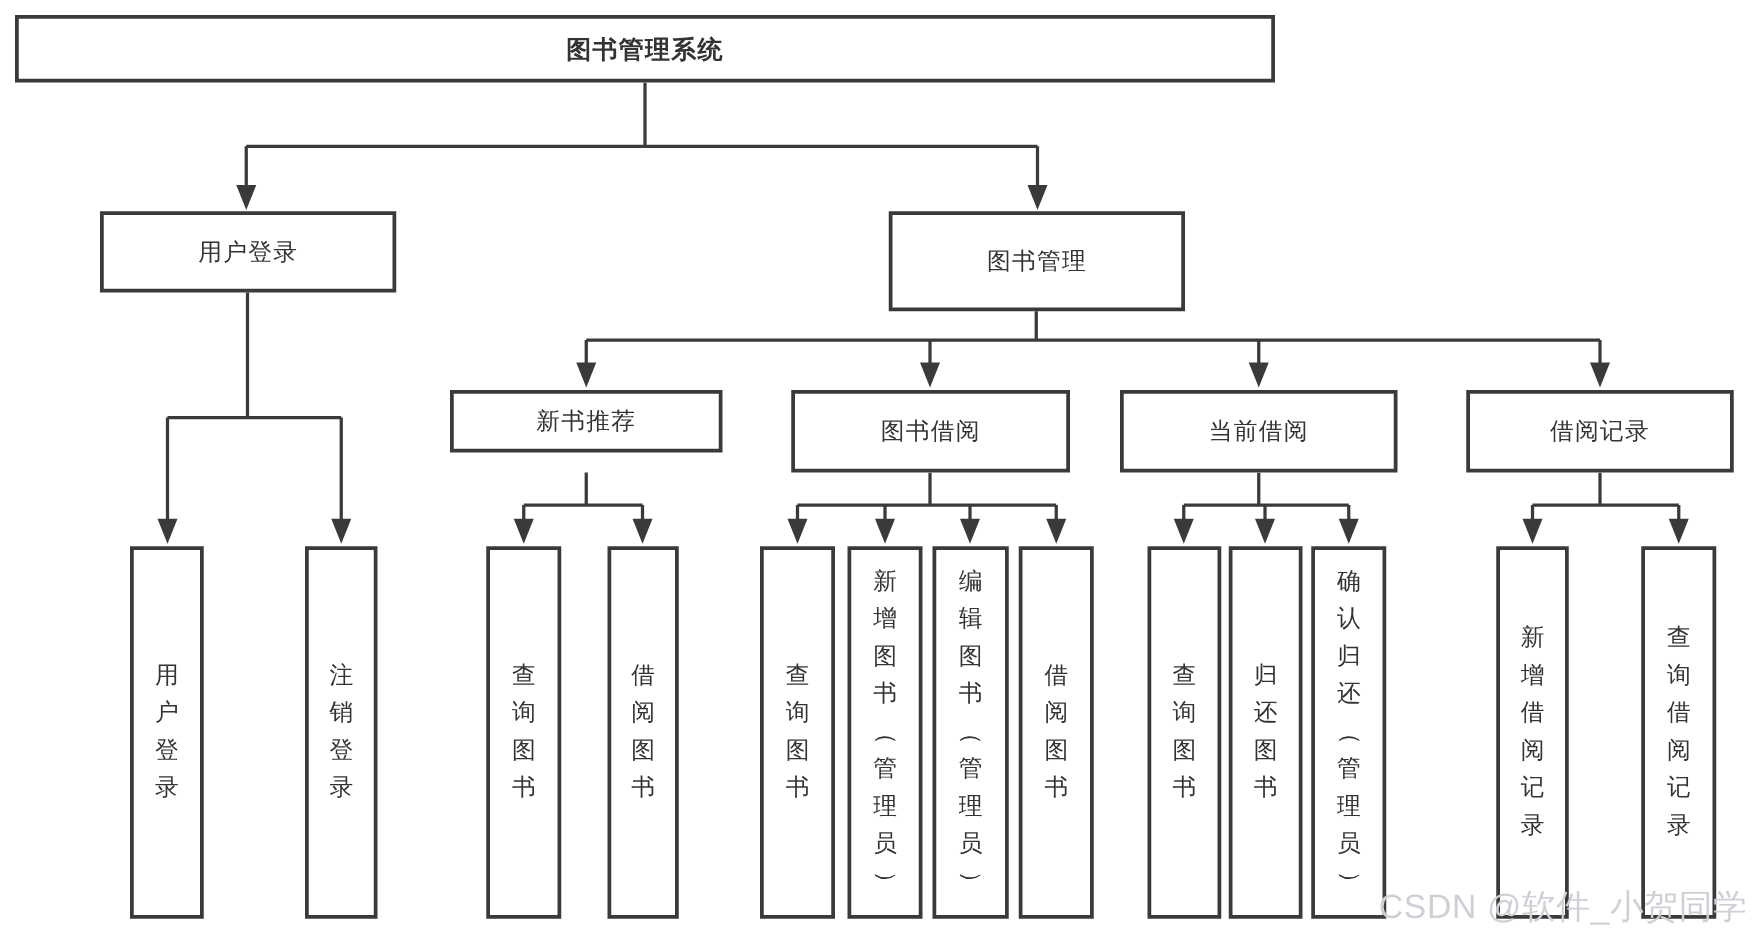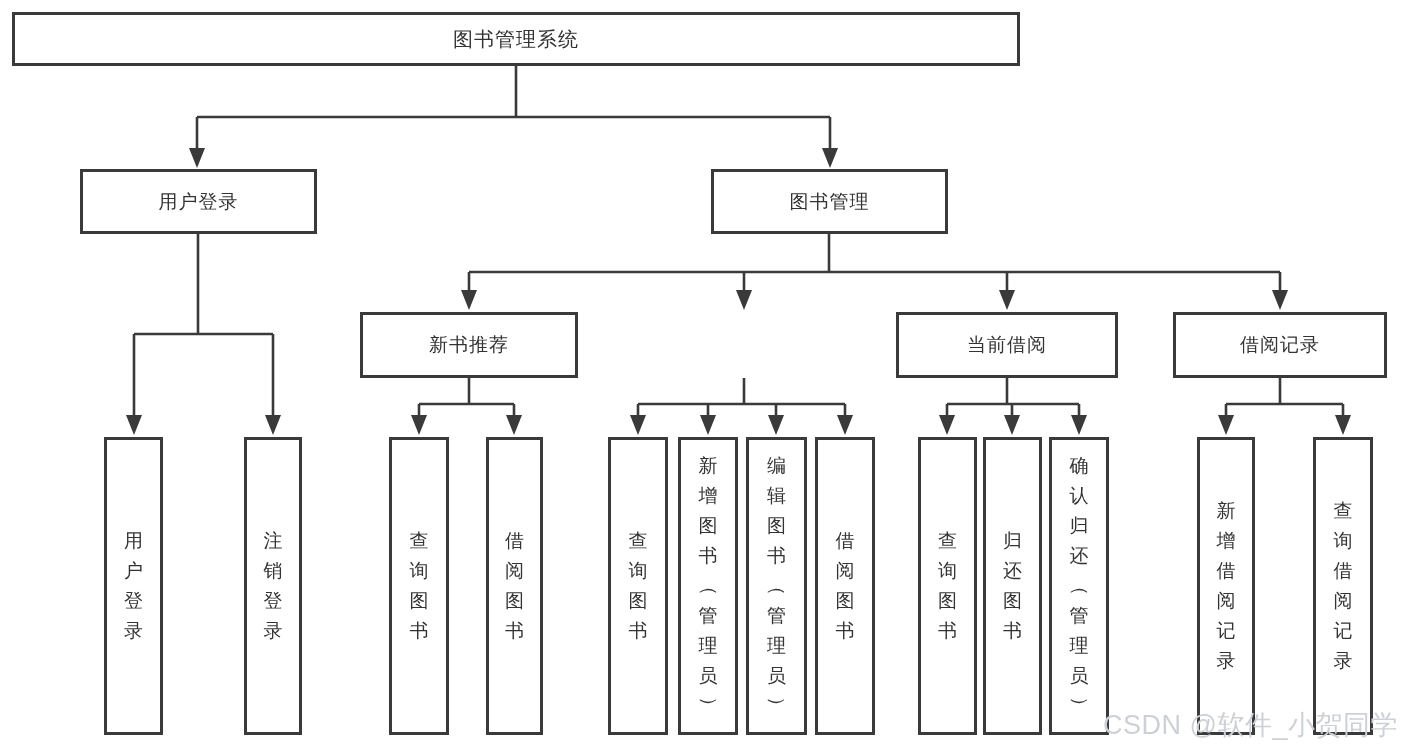--- a/index.html
+++ b/index.html
@@ -86,33 +86,36 @@
     <path class="arr" d="M1071,415 L1087,415 L1079,435 Z"></path>
 
     <path class="ln" d="M1280,378 L1280,404"></path>
     <path class="ln" d="M1226,404 L1343,404"></path>
     <path class="ln" d="M1226,404 L1226,417"></path>
     <path class="arr" d="M1218,415 L1234,415 L1226,435 Z"></path>
     <path class="ln" d="M1343,404 L1343,417"></path>
     <path class="arr" d="M1335,415 L1351,415 L1343,435 Z"></path>
   </svg>
 
-  <div class="node root" style="left:12px;top:12px;width:1008px;height:54px;">
+  <div class="node root" style="left:12px;top:12px;width:1008px;height:54px;font-weight:bold;">
     <span class="hlabel">图书管理系统</span>
   </div>
 
   <div class="node" style="left:80px;top:169px;width:237px;height:65px;text-align:right;">
     <span class="hlabel">用户登录</span>
   </div>
-  <div class="node" style="left:711px;top:169px;width:237px;height:65px;">
+  <div class="node" style="left:711px;top:169px;width:237px;height:80px;">
     <span class="hlabel">图书管理</span>
   </div>
 
-  <div class="node" style="left:360px;top:312px;width:218px;height:66px;">
+  <div class="node" style="left:360px;top:312px;width:218px;height:50px;">
     <span class="hlabel">新书推荐</span>
+  </div>
+  <div class="node" style="left:633px;top:312px;width:223px;height:66px;">
+    <span class="hlabel">图书借阅</span>
   </div>
   <div class="node" style="left:896px;top:312px;width:222px;height:66px;">
     <span class="hlabel">当前借阅</span>
   </div>
   <div class="node" style="left:1173px;top:312px;width:214px;height:66px;">
     <span class="hlabel">借阅记录</span>
   </div>
 
   <div class="node vbox" style="left:104px;top:437px;width:59px;height:298px;">
       <span>用</span>

